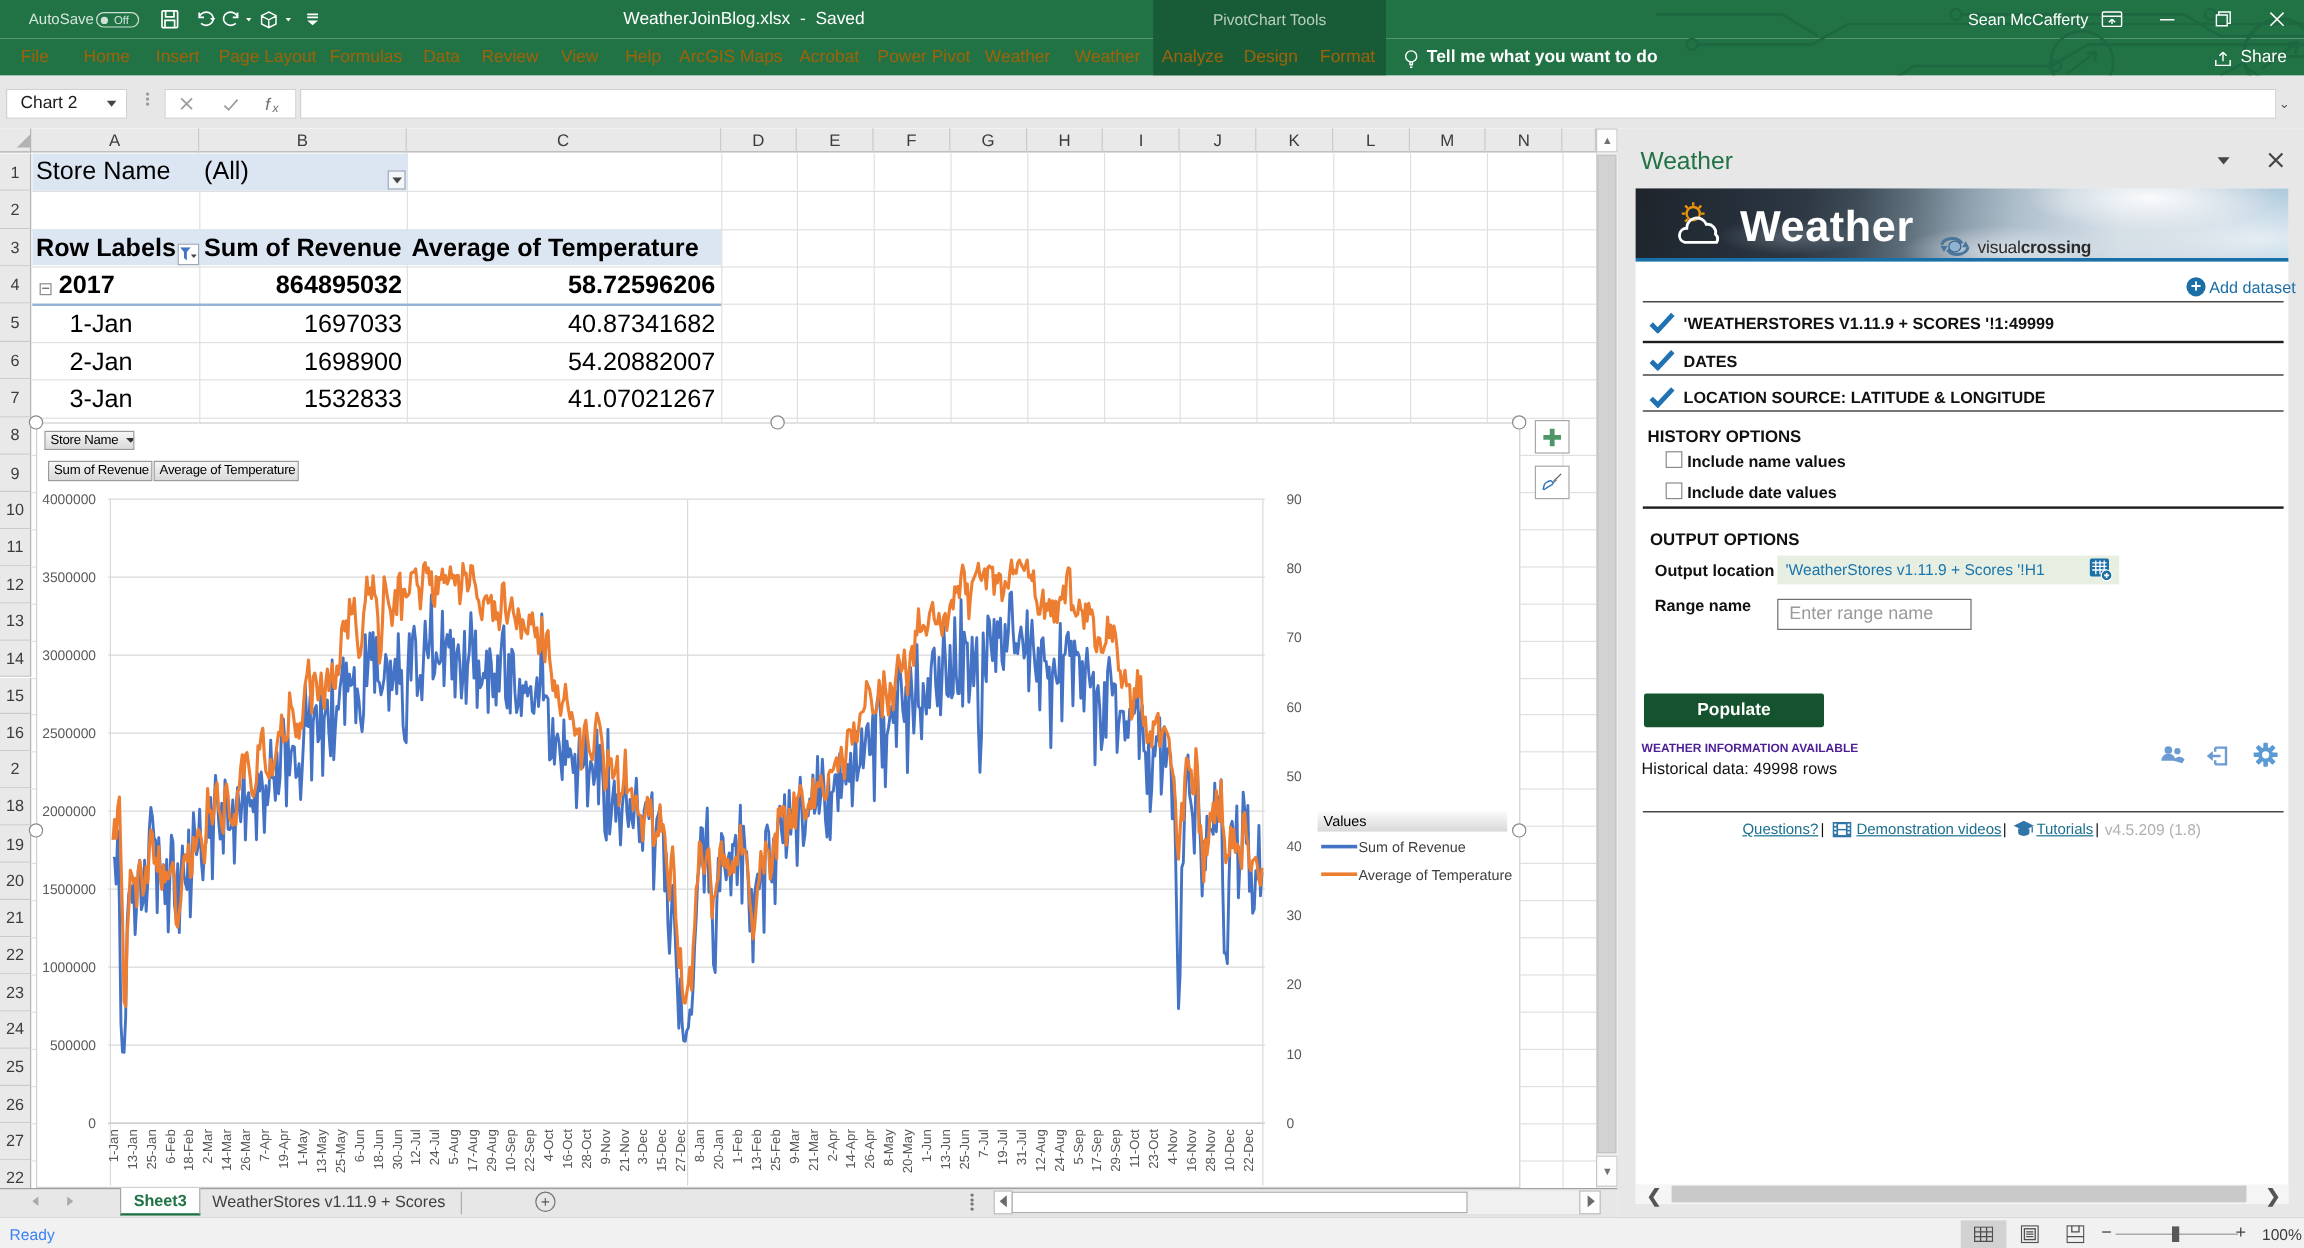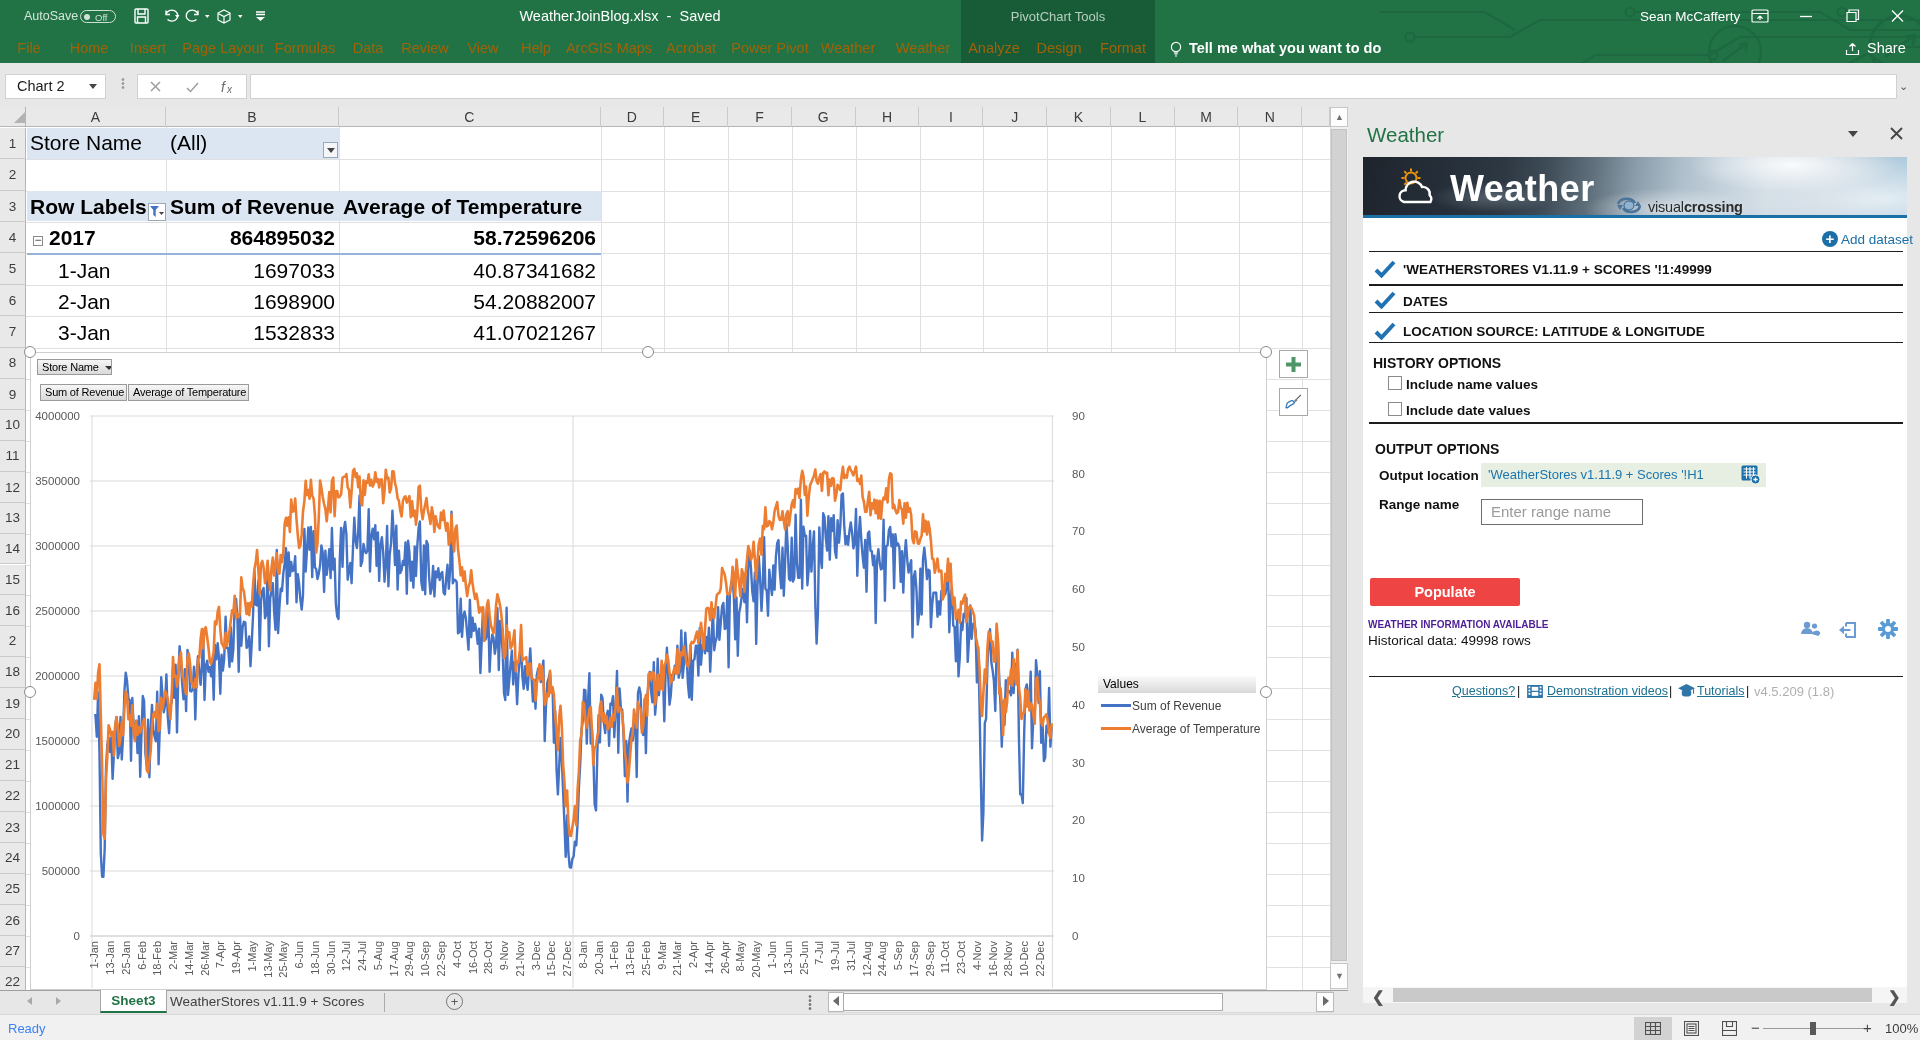--- a/index.html
+++ b/index.html
@@ -47,41 +47,41 @@
 .sidebtn{position:absolute;left:1279px;width:29px;height:28px;background:#fff;border:1px solid #a8a8a8}
 #legendhdr{left:1098px;top:676px;width:158px;height:17px;background:linear-gradient(#fbfbfb,#d8d8d8);font-size:12px;color:#000;line-height:17px;padding-left:5px}
 .legtxt{position:absolute;font-size:12px;color:#404040;white-space:nowrap}
 .legline{position:absolute;width:30px;height:3px}
 
 #vscroll{left:1330px;top:107px;width:18px;height:883px;background:#f0f0f0;border-left:1px solid #d5d5d5}
 #tabsbar{left:0;top:990px;width:1348px;height:24px;background:#e7e7e7;border-top:1px solid #a0a0a0}
 #statusbar{left:0;top:1014px;width:1920px;height:26px;background:#f1f1f1;border-top:1px solid #d8d8d8;font-size:13px;color:#3c3c3c}
 .st{position:absolute;white-space:nowrap}
 #sheettab{left:100px;top:990px;width:67px;height:23px;background:#fff;text-align:center;font-size:13.5px;font-weight:bold;color:#217346;line-height:22px;border:1px solid #a6a6a6;border-top:none;border-bottom:2.5px solid #217346}
-#sheettab2{left:170px;top:991px;width:208px;height:22px;text-align:left;font-size:13.5px;color:#404040;line-height:22px}
+#sheettab2{left:170px;top:991px;width:208px;height:22px;text-align:center;font-size:13.5px;color:#404040;line-height:22px}
 .tsep{position:absolute;top:993px;width:1px;height:19px;background:#ababab}
 
 #pane{left:1348px;top:107px;width:572px;height:907px;background:#e7e7e7}
 #panetitle{left:1367px;top:123px;font-size:20.5px;color:#217346}
 #panecard{left:1363px;top:157px;width:544px;height:846px;background:#fff}
 #banner{left:1363px;top:157px;width:544px;height:58px;overflow:hidden;background:
  radial-gradient(150px 40px at 430px 8px,rgba(255,255,255,.9),rgba(255,255,255,0) 70%),
  radial-gradient(120px 30px at 305px 52px,rgba(250,252,255,.55),rgba(255,255,255,0) 70%),
  radial-gradient(220px 55px at 520px 42px,rgba(255,255,255,.65),rgba(255,255,255,0) 75%),
  radial-gradient(90px 22px at 130px 40px,rgba(160,175,190,.35),rgba(255,255,255,0) 70%),
  linear-gradient(97deg,#1e242c 0%,#252e38 14%,#2d3842 26%,#3f4d58 34%,#5f707c 42%,#8b9dab 50%,#aebfcb 58%,#c3d1dc 66%,#ccd8e1 74%,#c0cfdc 86%,#accadd 100%)}
 #bannerline{left:1363px;top:215px;width:544px;height:3px;background:#1a6fa6}
 .wtxt{left:1450px;top:168px;font-size:36px;font-weight:bold;color:#fff;letter-spacing:0.5px}
 .hr{position:absolute;left:1369px;width:534px;height:1.4px;background:#1d1d1d}
 .paneb{position:absolute;font-weight:bold;color:#111;font-size:13.5px;white-space:nowrap}
 .panet{position:absolute;color:#111;font-size:13.5px;white-space:nowrap}
 .cbx{position:absolute;left:1388px;width:14px;height:14px;background:#fff;border:1px solid #8a8a8a}
 #outloc{left:1481px;top:462.5px;width:285px;height:24px;background:#e7efe2;font-size:13px;color:#1b75ac;line-height:24px;padding-left:7px;white-space:nowrap;overflow:hidden}
 #rangebox{left:1481px;top:498.5px;width:162px;height:26px;background:#fff;border:1.4px solid #6e6e6e;font-size:15px;color:#9a9a9a;line-height:23px;padding-left:9px}
-#populate{left:1370px;top:578px;width:150px;height:28px;background:#ef4444;border-radius:2px;color:#fff;font-size:14.5px;font-weight:bold;text-align:center;line-height:28px}
+#populate{left:1370px;top:578px;width:150px;height:28px;background:#14532d;border-radius:2px;color:#fff;font-size:14.5px;font-weight:bold;text-align:center;line-height:28px}
 #wia{left:1368px;top:619px;font-size:10px;font-weight:bold;color:#4c1d95}
 #hist{left:1368px;top:633px;font-size:13.5px;color:#111}
 .plink{color:#1b6f8f;text-decoration:underline;font-size:13.5px}
 #panescroll{left:1363px;top:987px;width:544px;height:16px;background:#f5f5f5}
 #panescroll .thumb{position:absolute;left:30px;top:1px;width:479px;height:14px;background:#c9c9c9}
 svg text{font-family:"Liberation Sans",sans-serif}
 </style></head>
 <body>
 <div id="app">
 <div class="abs" id="titlebar"></div>

